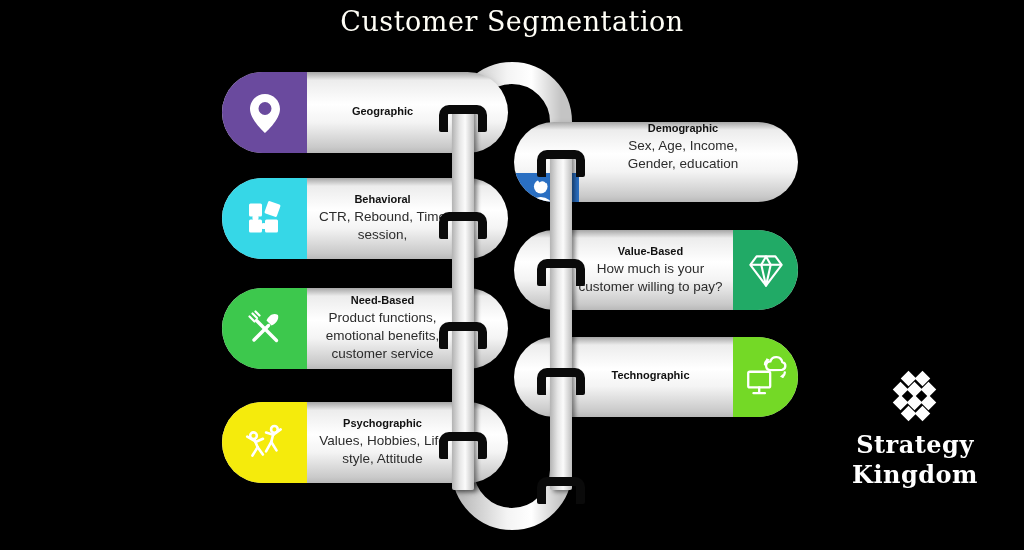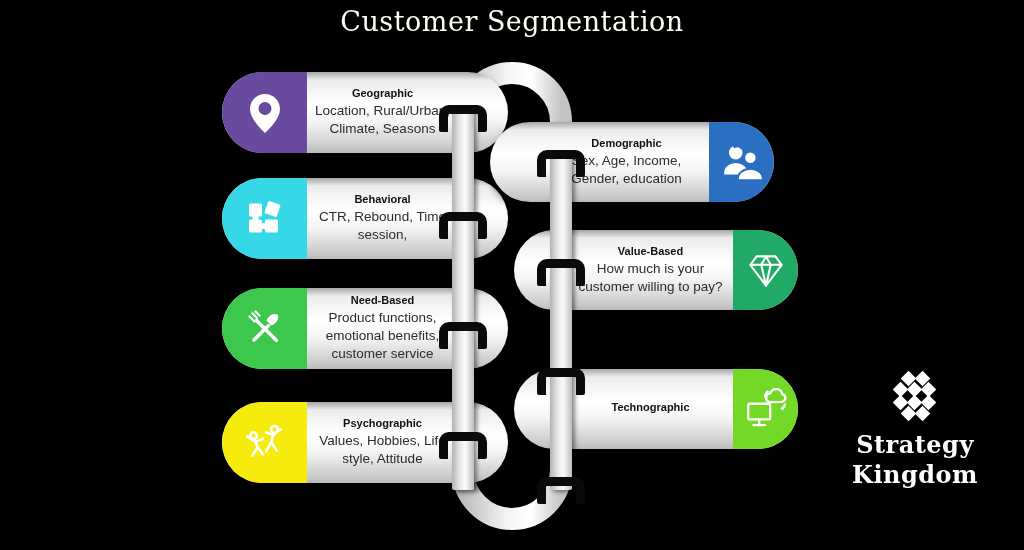--- a/index.html
+++ b/index.html
@@ -73,22 +73,20 @@
   </svg>
 
   <div class="pill pill-left" style="left:222px;top:72px;width:286px;height:81px;">
     <div class="icon-block" style="background-color: rgb(106, 74, 158);">
       <svg class="seg-icon" width="44" height="44" viewBox="0 0 44 44">
         <path fill="#fff" fill-rule="evenodd" d="M22 3 C13.7 3 7 9.7 7 18 C7 29 22 42 22 42 C22 42 37 29 37 18 C37 9.7 30.3 3 22 3 Z M22 24 A6.5 6.5 0 1 1 22 11 A6.5 6.5 0 1 1 22 24 Z"></path>
       </svg>
     </div>
     <div class="txt">
       <div class="seg-title">Geographic</div>
-      <div class="seg-desc">Location, Rural/Urban,
-Climate, Seasons</div>
     </div>
   </div>
 
   <div class="pill pill-left" style="left:222px;top:288px;width:286px;height:81px;">
     <div class="icon-block" style="background-color: rgb(61, 200, 77);">
       <svg class="seg-icon" width="44" height="44" viewBox="0 0 44 44">
         <g stroke="#fff" stroke-width="3.4" stroke-linecap="round" fill="none">
           <path d="M13.5 13.5 L33.5 33.5"></path>
           <path d="M25.5 18.5 L11 33"></path>
         </g>
@@ -145,21 +143,21 @@
         <path d="M28 21 L33 29"></path>
       </svg>
     </div>
     <div class="txt">
       <div class="seg-title">Psychographic</div>
       <div class="seg-desc">Values, Hobbies, Life
 style, Attitude</div>
     </div>
   </div>
 
-  <div class="pill pill-right" style="left:490px;top:122px;width:284px;height:80px;">
+  <div class="pill pill-right" style="left:514px;top:122px;width:284px;height:80px;flex-direction:column;">
     <div class="txt">
       <div class="seg-title">Demographic</div>
       <div class="seg-desc">Sex, Age, Income,
 Gender, education</div>
     </div>
     <div class="icon-block" style="background-color: rgb(42, 111, 194);">
       <svg class="seg-icon" width="46" height="46" viewBox="0 0 44 44">
         <circle cx="16" cy="13" r="6.5" fill="#fff"></circle>
         <path d="M14 8 Q18.5 4.5 22 9" stroke="#2a6fc2" stroke-width="2.5" fill="none"></path>
         <path d="M5 32 a11 9 0 0 1 22 0 l0 2 l-22 0 Z" fill="#fff"></path>
@@ -177,21 +175,21 @@
     </div>
     <div class="icon-block" style="background-color: rgb(33, 170, 102);">
       <svg class="seg-icon" width="46" height="46" viewBox="0 0 44 44" stroke="#fff" stroke-width="2" stroke-linejoin="round" fill="none">
         <path d="M13 9 L31 9 L37 17 L22 37 L7 17 Z"></path>
         <path d="M7 17 L37 17"></path>
         <path d="M22 9 L17.5 17 L22 37 L26.5 17 Z"></path>
       </svg>
     </div>
   </div>
 
-  <div class="pill pill-right" style="left:514px;top:337px;width:284px;height:80px;margin-top:32px;">
+  <div class="pill pill-right" style="left:514px;top:337px;width:284px;height:80px;">
     <div class="txt">
       <div class="seg-title">Technographic</div>
     </div>
     <div class="icon-block" style="background-color: rgb(116, 217, 38);">
       <svg class="seg-icon" width="46" height="46" viewBox="0 0 44 44">
         <g stroke="#fff" stroke-width="2.2" fill="none" stroke-linecap="round">
           <rect x="5" y="17" width="21" height="15" rx="1.5"></rect>
           <path d="M15.5 32 L15.5 36.5"></path>
           <path d="M10 37.5 L21 37.5"></path>
           <path d="M25.5 15.5 a4.3 4.3 0 0 1 .7 -8.5 a5.9 5.9 0 0 1 11.4 .8 a3.7 3.7 0 0 1 -.5 7.3 Z"></path>

